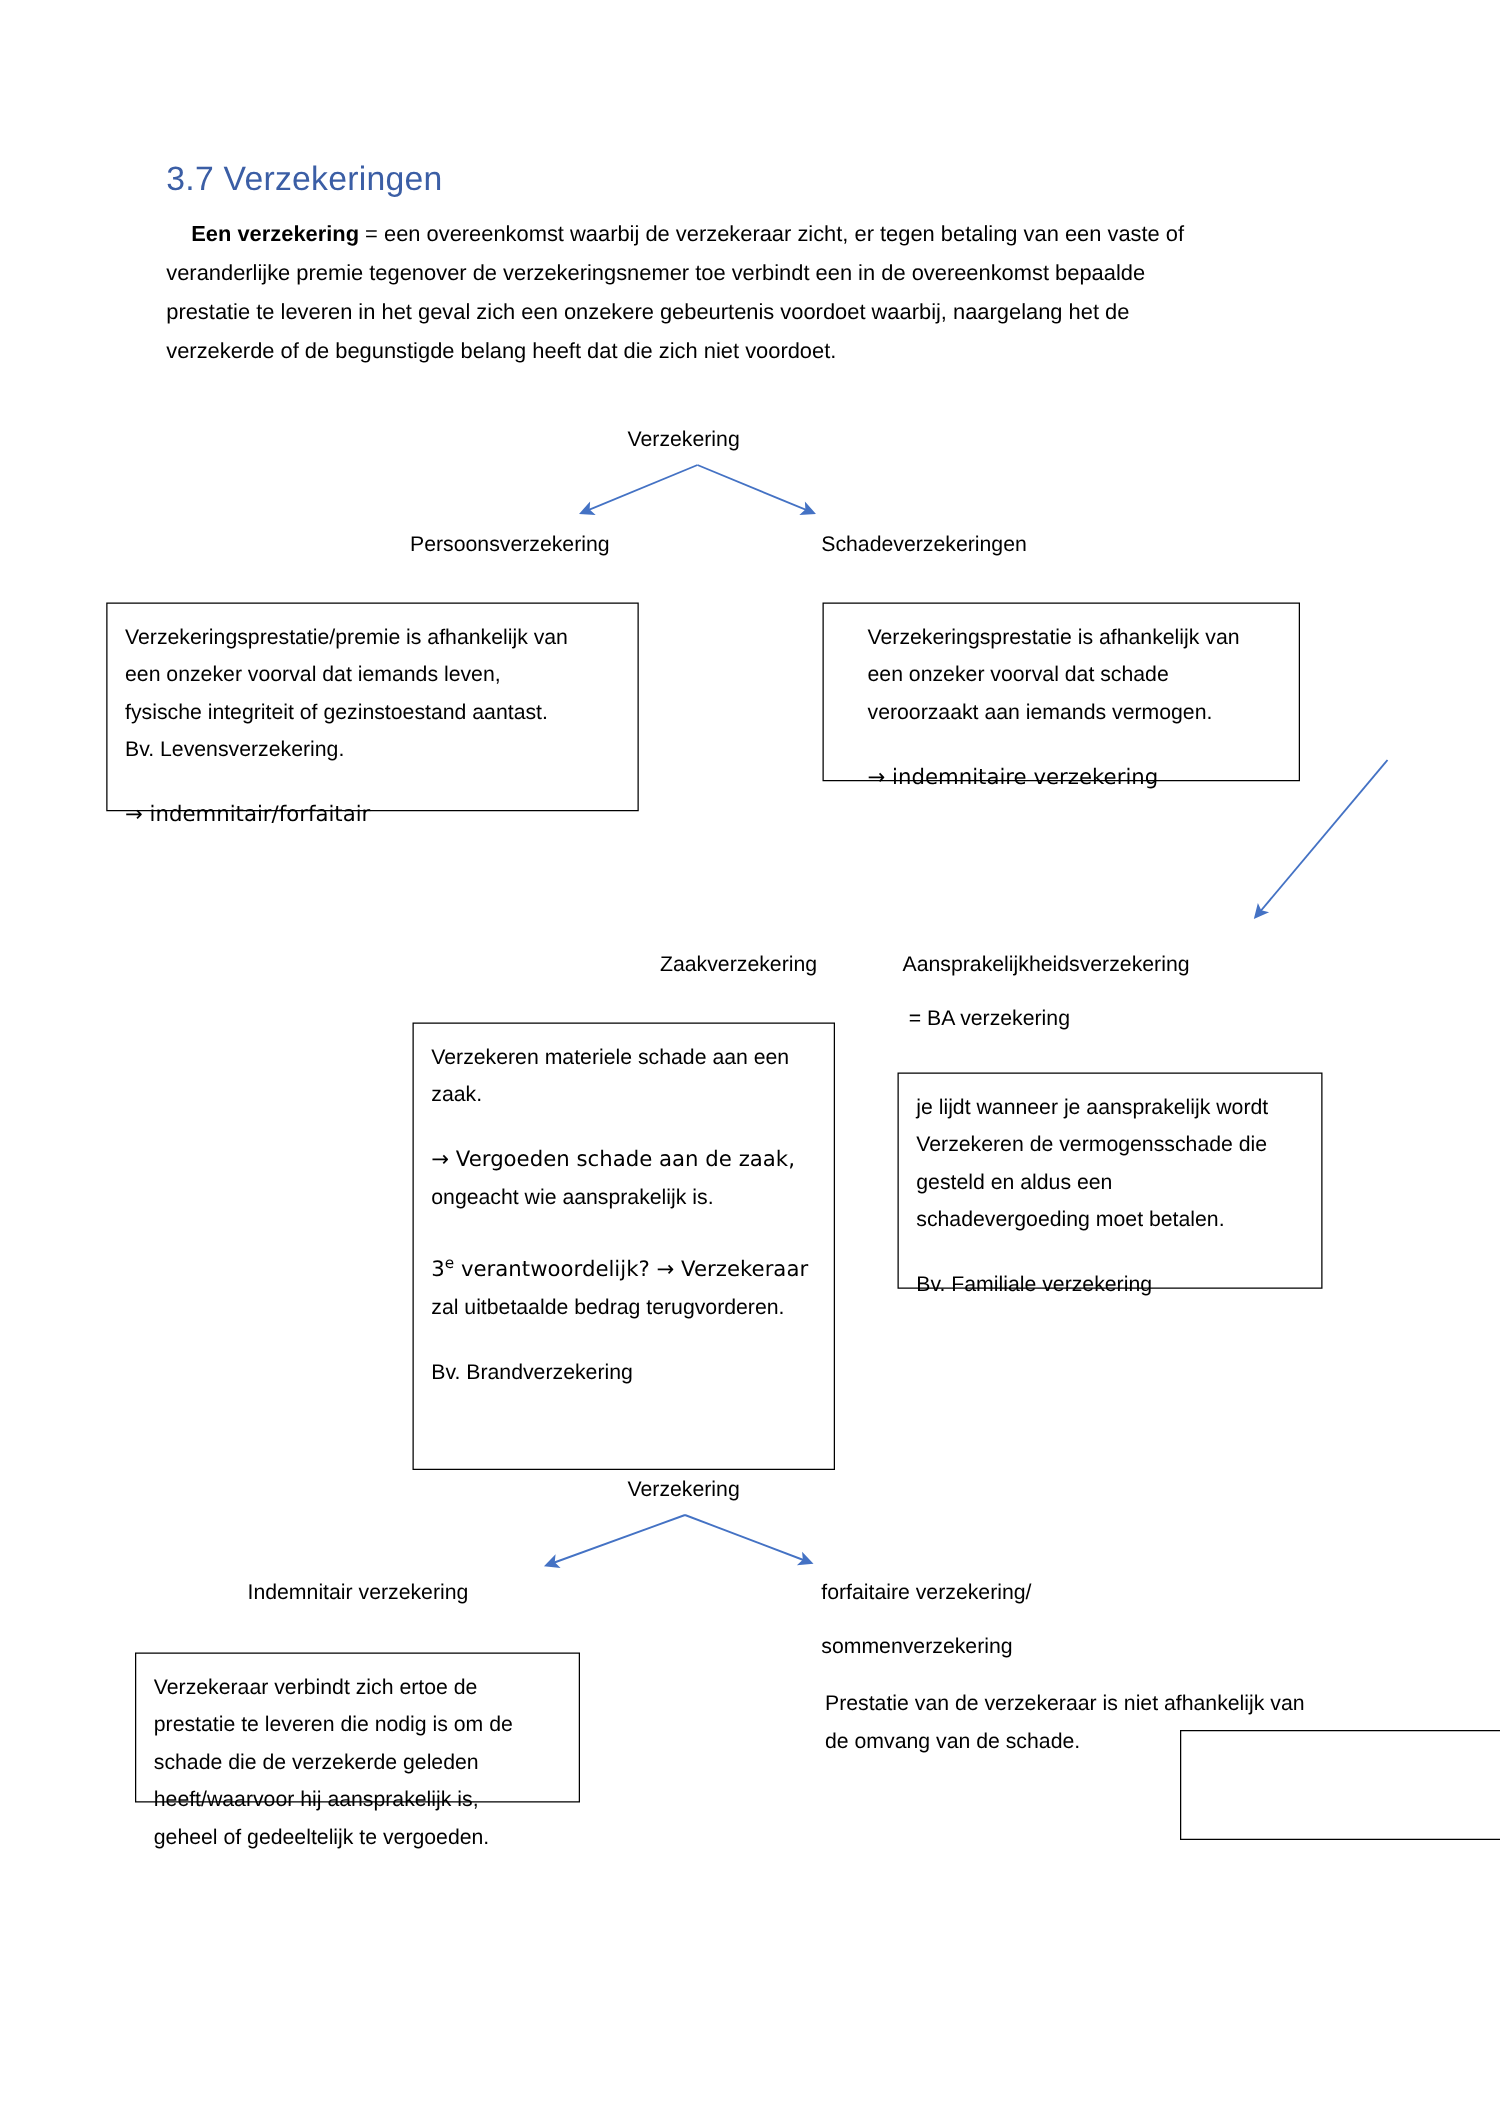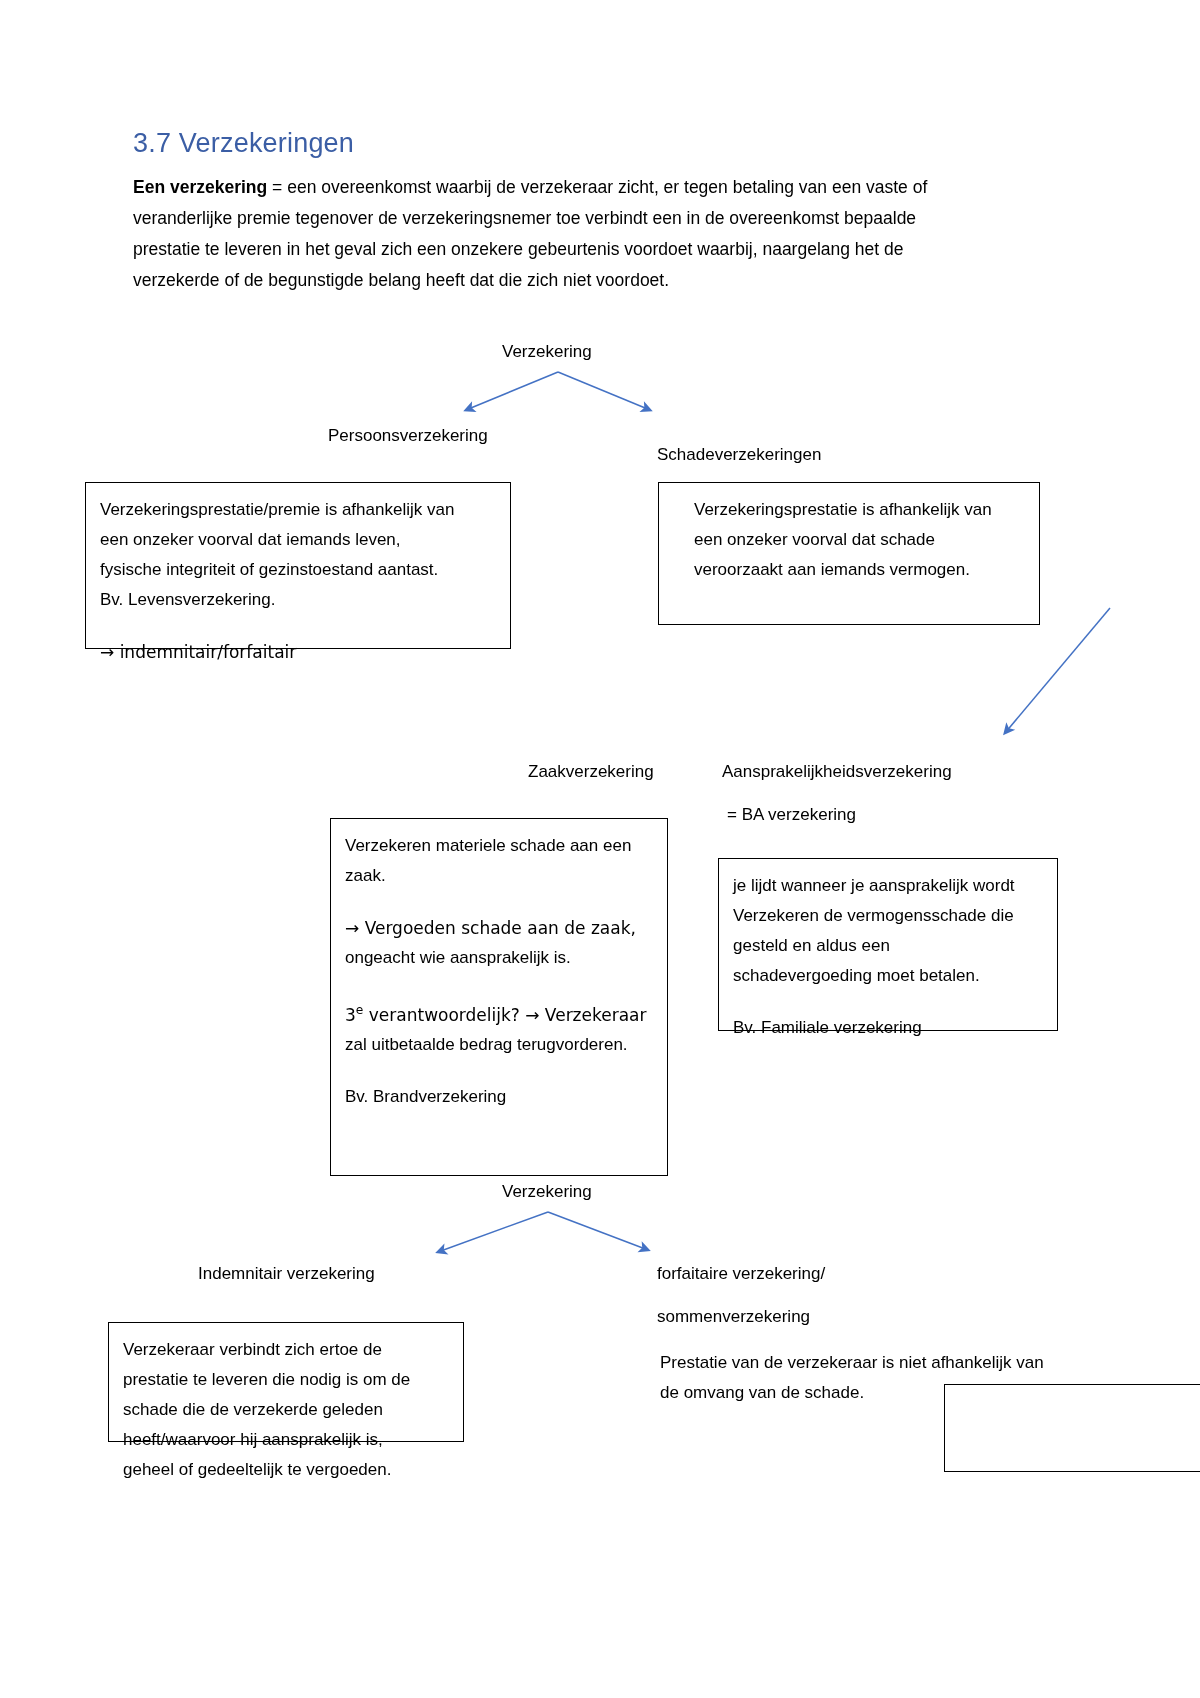--- a/index.html
+++ b/index.html
@@ -32,21 +32,21 @@
   }
   .intro {
     position: absolute;
     left: 133px;
     top: 172px;
     width: 850px;
     font-size: 17.5px;
     line-height: 31px;
     text-align: left;
   }
-  .intro b { font-weight: bold; }
+  .intro b { font-weight: bold; margin-left: 20px; }
 
   
   .node-label {
     position: absolute;
     font-size: 17px;
     line-height: 24px;
     white-space: nowrap;
   }
   .boxed {
     position: absolute;
@@ -103,34 +103,35 @@
   </svg>
 
   <div class="heading">3.7 Verzekeringen</div>
 
   <div class="intro"><b>Een verzekering</b><span> = een overeenkomst waarbij de verzekeraar zicht, er tegen betaling van een vaste of veranderlijke premie tegenover de verzekeringsnemer toe verbindt een in de overeenkomst bepaalde prestatie te leveren in het geval zich een onzekere gebeurtenis voordoet waarbij, naargelang het de verzekerde of de begunstigde belang heeft dat die zich niet voordoet.</span></div>
 
   <div class="node-label" style="left:502px; top:340px;">Verzekering</div>
 
   <div class="node-label" style="left:328px; top:424px;">Persoonsverzekering</div>
 
-  <div class="node-label" style="left:657px; top:424px;margin-top:19px;">Schadeverzekeringen</div>
+  <div class="node-label" style="left:657px; top:424px;">Schadeverzekeringen</div>
 
   <div class="boxed" style="left:85px; top:452px; width:426px; height:167px;">
     <p>Verzekeringsprestatie/premie is afhankelijk van</p>
     <p>een onzeker voorval dat iemands leven,</p>
     <p>fysische integriteit of gezinstoestand aantast.</p>
     <p>Bv. Levensverzekering.</p>
     <p class="gap arrow-glyph">→ indemnitair/forfaitair</p>
   </div>
 
   <div class="boxed" style="left:658px; top:452px; width:382px; height:143px;padding-left:35px;">
     <p>Verzekeringsprestatie is afhankelijk van</p>
     <p>een onzeker voorval dat schade</p>
     <p>veroorzaakt aan iemands vermogen.</p>
+    <p class="gap arrow-glyph">→ indemnitaire verzekering</p>
   </div>
 
   <div class="node-label" style="left:528px; top:760px;">Zaakverzekering</div>
 
   <div class="node-label" style="left:722px; top:760px;">Aansprakelijkheidsverzekering</div>
 
   <div class="freetext" style="left:727px; top:800px;">= BA verzekering</div>
 
   <div class="boxed" style="left:330px; top:788px; width:338px; height:358px;">
     <p>Verzekeren materiele schade aan een</p>

